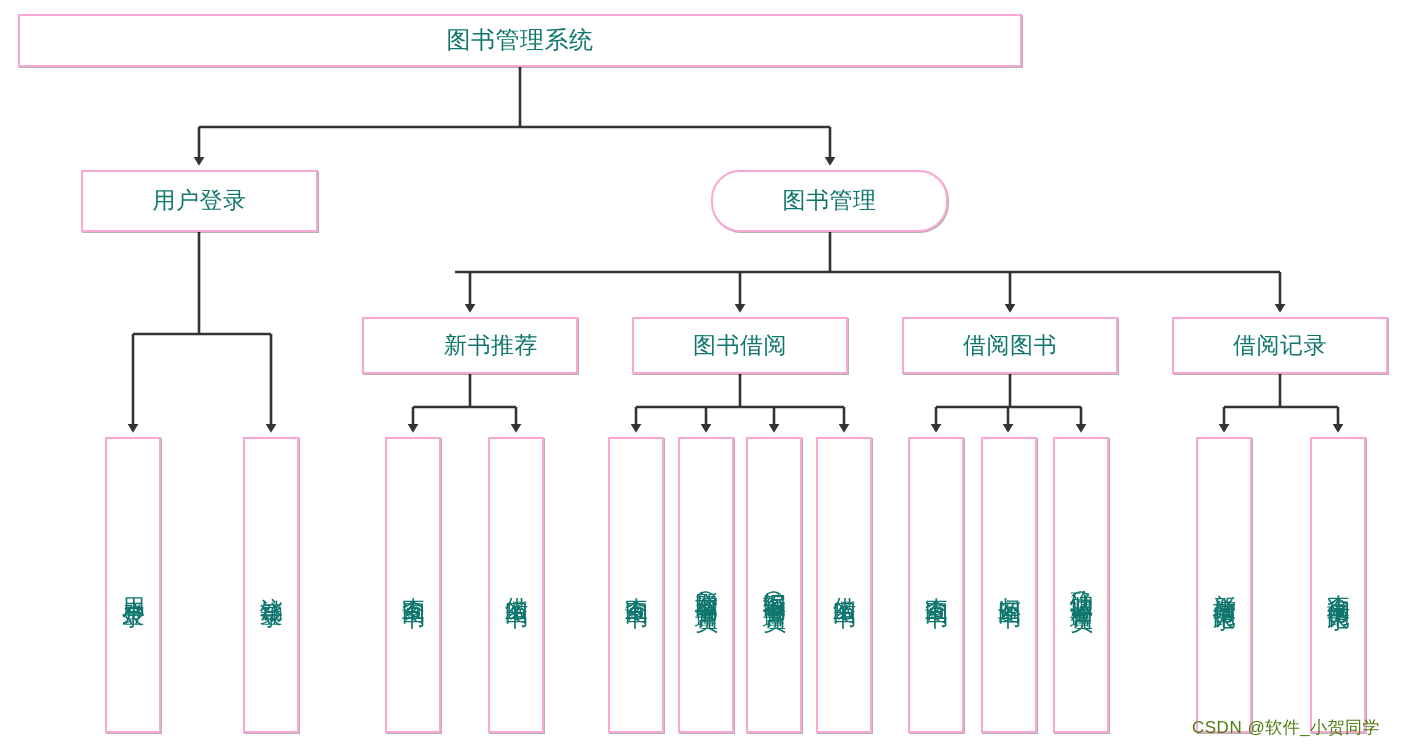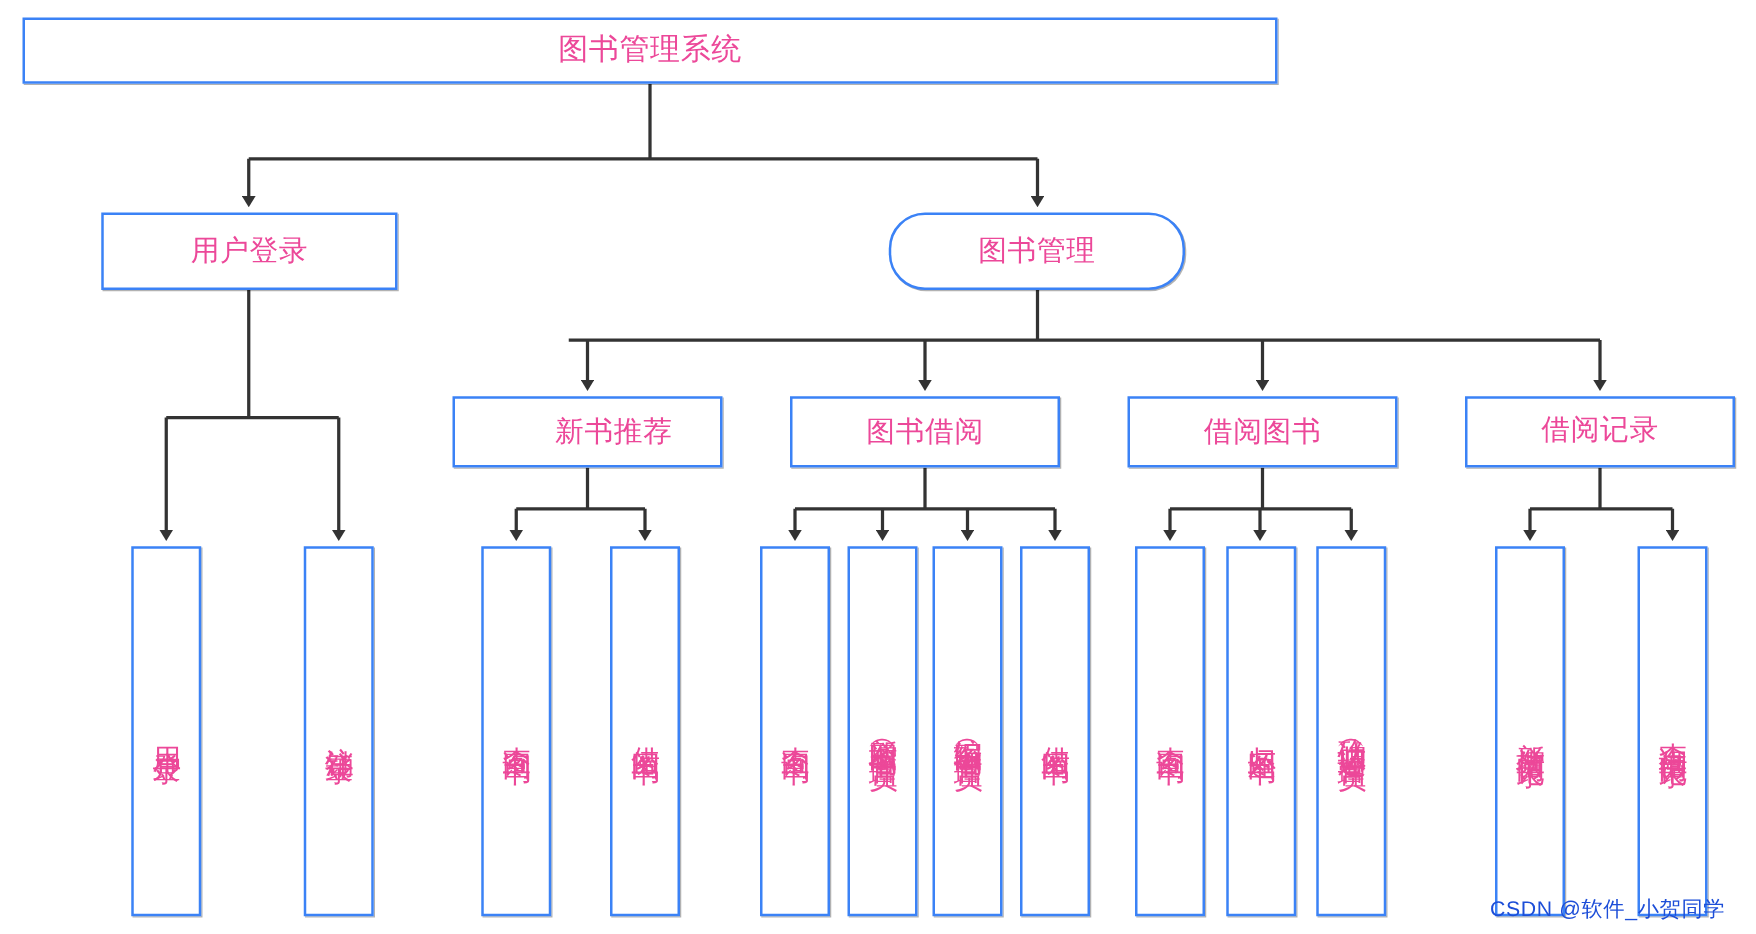--- a/index.html
+++ b/index.html
@@ -23,26 +23,26 @@
     left: 0;
     top: 0;
     width: 1405px;
     height: 747px;
     pointer-events: none;
   }
   .node {
     position: absolute;
     box-sizing: border-box;
     background: #ffffff;
-    border: 2px solid #3b82f6;
+    border: 2px solid #f9a8d4;
     box-shadow: 1px 1px 0 0 rgba(0,0,0,0.30);
     display: flex;
     align-items: center;
     justify-content: center;
-    color: #ec4899;
+    color: #0f766e;
   }
   .node-label {
     display: block;
     line-height: 1.18;
     letter-spacing: 0.5px;
     white-space: nowrap;
   }
   
   .node.horiz .node-label {
     font-size: 23px;
@@ -62,21 +62,21 @@
     text-orientation: upright;
     font-size: 23px;
     line-height: 1.30;
     letter-spacing: 3px;
     text-align: center;
     max-height: 100%;
   }
   .watermark {
     position: absolute;
     font-size: 17px;
-    color: #1d4ed8;
+    color: #4d7c0f;
     white-space: nowrap;
     letter-spacing: 0.5px;
     user-select: none;
   }
 </style>
 </head>
 <body>
 
 <div id="diagram-canvas">
 
@@ -143,21 +143,21 @@
 
   <div class="node horiz" style="left:362px; top:317px; width:216px; height:57px;padding-left:42px;">
     <span class="node-label">新书推荐</span>
   </div>
   <div class="node horiz" style="left:632px; top:317px; width:216px; height:57px;">
     <span class="node-label">图书借阅</span>
   </div>
   <div class="node horiz" style="left:902px; top:317px; width:216px; height:57px;">
     <span class="node-label">借阅图书</span>
   </div>
-  <div class="node horiz" style="left:1172px; top:317px; width:216px; height:57px;font-family:Liberation Mono, monospace;">
+  <div class="node horiz" style="left:1172px; top:317px; width:216px; height:57px;">
     <span class="node-label">借阅记录</span>
   </div>
 
   <div class="node leaf" style="left:105px; top:437px; width:56px; height:296px;">
     <span class="node-label">用户登录</span>
   </div>
   <div class="node leaf" style="left:243px; top:437px; width:56px; height:296px;">
     <span class="node-label">注销登录</span>
   </div>
 

